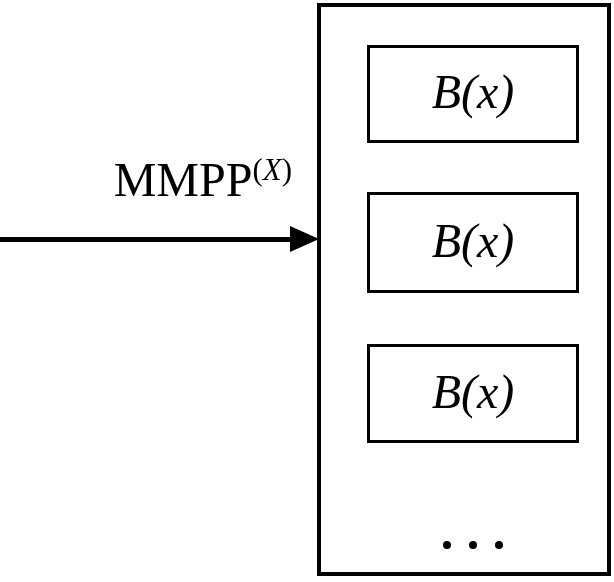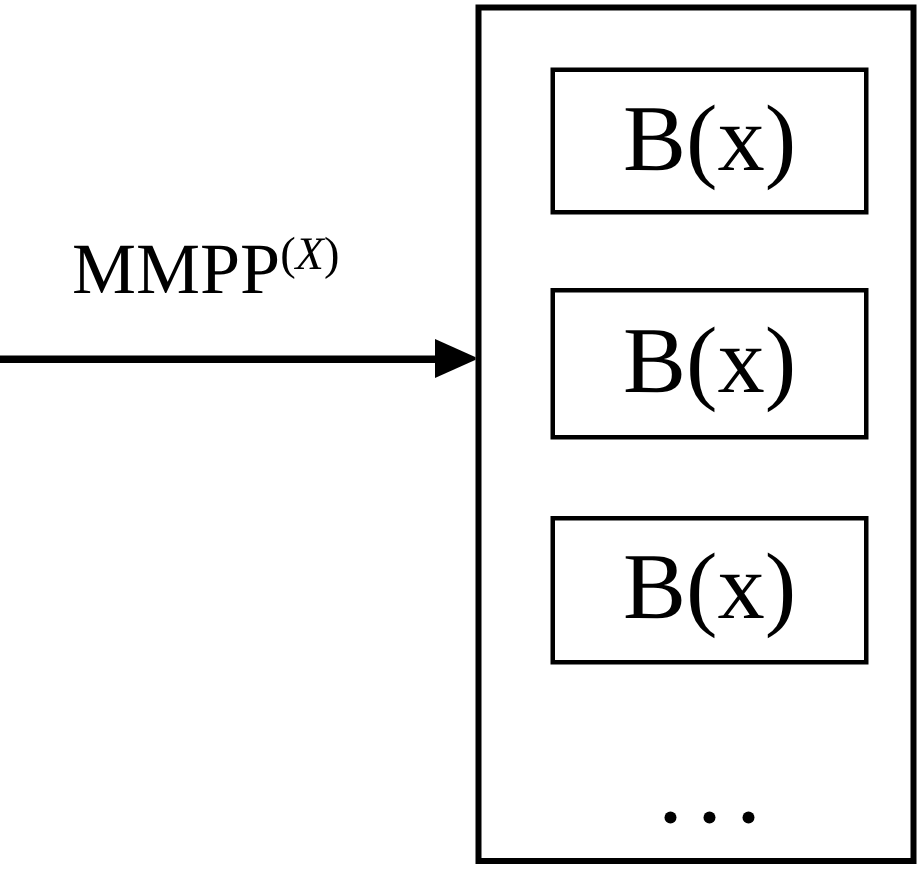--- a/index.html
+++ b/index.html
@@ -33,21 +33,22 @@
     box-sizing: border-box;
     background: #ffffff;
     display: flex;
     align-items: center;
     justify-content: center;
   }
   .inner-box.b1 { top: 45px;  height: 98px; }
   .inner-box.b2 { top: 192px; height: 101px; }
   .inner-box.b3 { top: 344px; height: 99px; }
   .bx-label {
-    font-size: 63px;
+    font-style: italic;
+    font-size: 48px;
     color: #000000;
     line-height: 1;
     padding-bottom: 4px;
   }
   .arrow-line {
     position: absolute;
     left: 0;
     top: 237px;
     width: 294px;
     height: 5px;
@@ -61,21 +62,21 @@
     height: 0;
     border-top: 13px solid transparent;
     border-bottom: 13px solid transparent;
     border-left: 29px solid #000000;
   }
   .arrow-label {
     position: absolute;
     left: 48px;
     top: 156px;
     width: 244px;
-    text-align: left;
+    text-align: right;
     font-size: 48px;
     color: #000000;
     line-height: 1;
     white-space: nowrap;
   }
   .arrow-label sup {
     font-size: 31px;
     line-height: 0;
     vertical-align: 16px;
   }

